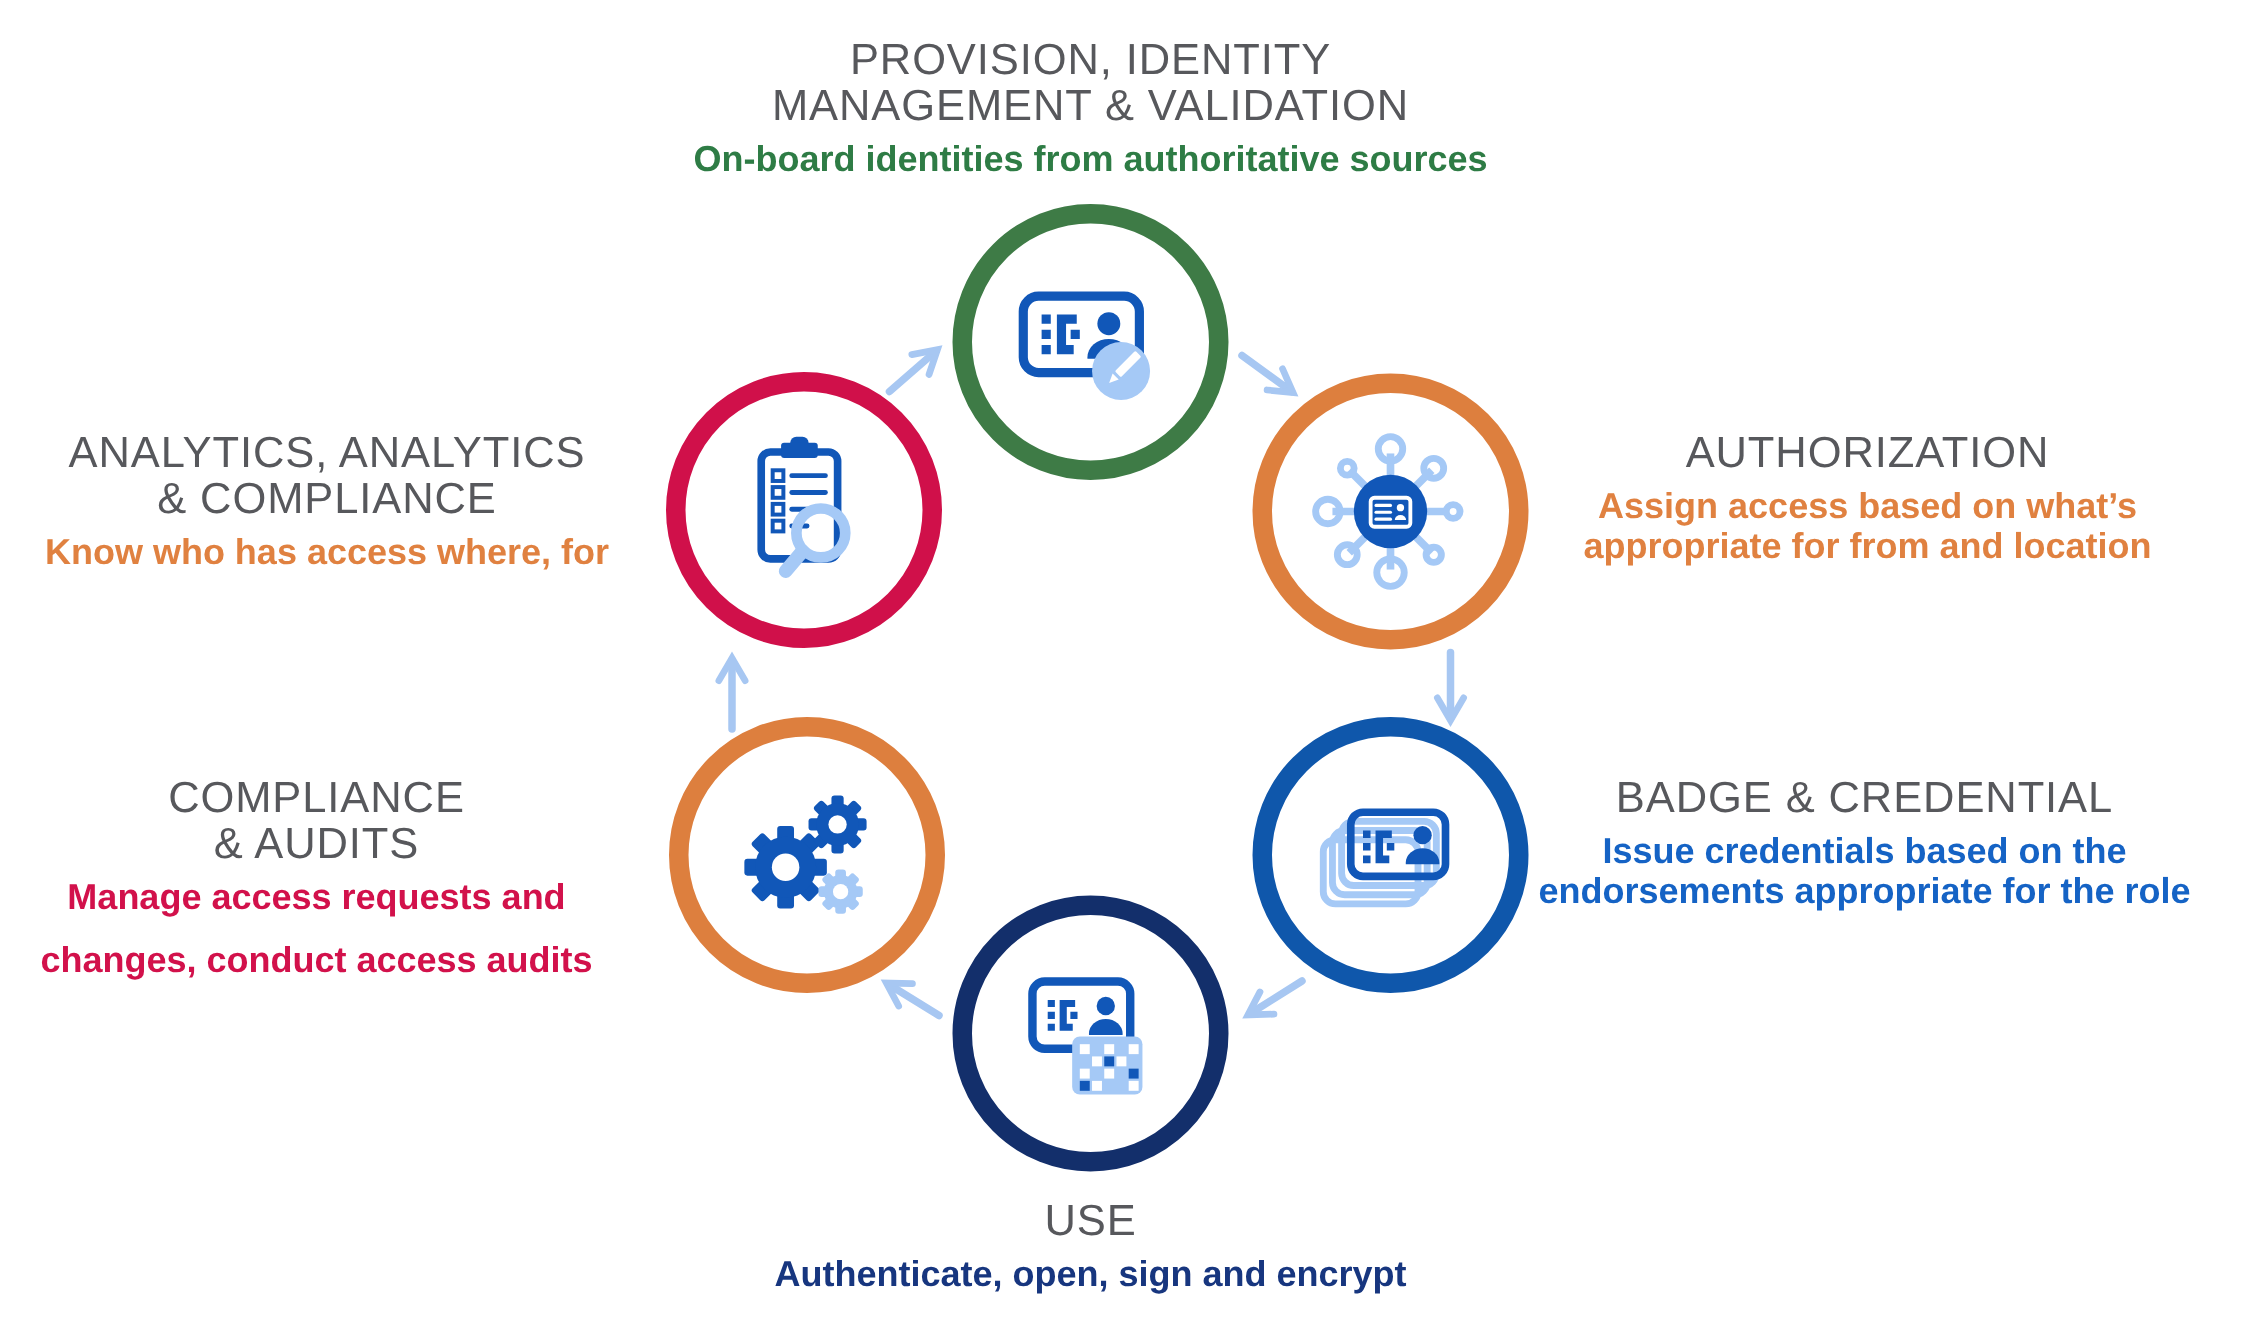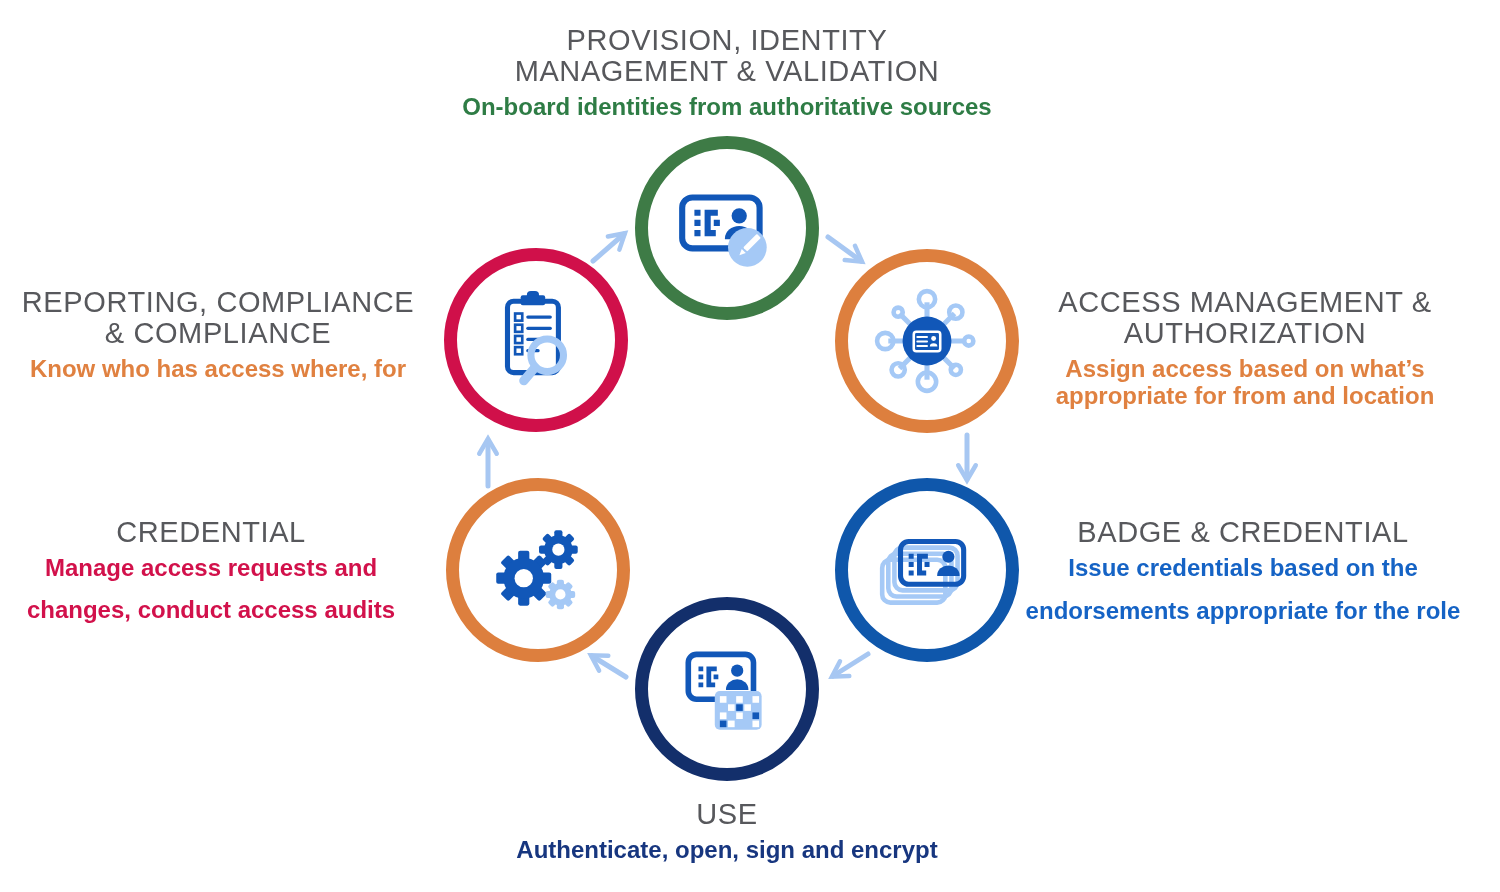--- a/index.html
+++ b/index.html
@@ -38,45 +38,45 @@
 
 <div class="stage">
 
   <div class="label" style="left:727px; top:25px;">
     <div class="title">PROVISION, IDENTITY</div>
     <div class="title">MANAGEMENT &amp; VALIDATION</div>
     <div class="subtitle sub-green">On-board identities from authoritative sources</div>
   </div>
 
   <div class="label" style="left:1245px; top:287px;">
-    <div class="title">ACCESS MANAGEMENT &amp;</div>
     <div class="title">AUTHORIZATION</div>
     <div class="subtitle sub-orange">Assign access based on what’s</div>
     <div class="subtitle sub-orange" style="margin-top:0;">appropriate for from and location</div>
   </div>
 
   <div class="label" style="left:1243px; top:517px;">
     <div class="title">BADGE &amp; CREDENTIAL</div>
     <div class="subtitle sub-blue">Issue credentials based on the</div>
-    <div class="subtitle sub-blue" style="margin-top:16px;">endorsements appropriate for the role</div>
+    <div class="subtitle sub-blue" style="margin-top:0;">endorsements appropriate for the role</div>
   </div>
 
   <div class="label" style="left:727px; top:799px;">
     <div class="title">USE</div>
     <div class="subtitle sub-navy">Authenticate, open, sign and encrypt</div>
   </div>
 
   <div class="label" style="left:211px; top:517px;">
-    <div class="title">CREDENTIAL</div>
+    <div class="title">COMPLIANCE</div>
+    <div class="title">&amp; AUDITS</div>
     <div class="subtitle sub-red">Manage access requests and</div>
     <div class="subtitle sub-red" style="margin-top:15px;">changes, conduct access audits</div>
   </div>
 
   <div class="label" style="left:218px; top:287px;">
-    <div class="title">REPORTING, COMPLIANCE</div>
+    <div class="title">ANALYTICS, ANALYTICS</div>
     <div class="title">&amp; COMPLIANCE</div>
     <div class="subtitle sub-orange">Know who has access where, for</div>
   </div>
 
   <div class="node-circle c-green" style="left:635px; top:136px;">
     <svg width="110" height="110" viewBox="0 0 108 108">
       <rect x="10" y="24" width="76" height="50" rx="10" class="s-dark" stroke-width="6" fill="#fff"></rect>
       <g transform="translate(22,36)">
         <path class="i-dark" d="M0,0h6v6h-6z M0,10h6v6h-6z M0,20h6v6h-6z M10,0h13v6h-13z M10,6h6v14h-6z M10,20h11v6h-11z M19,10h6v6h-6z"></path>
       </g>

